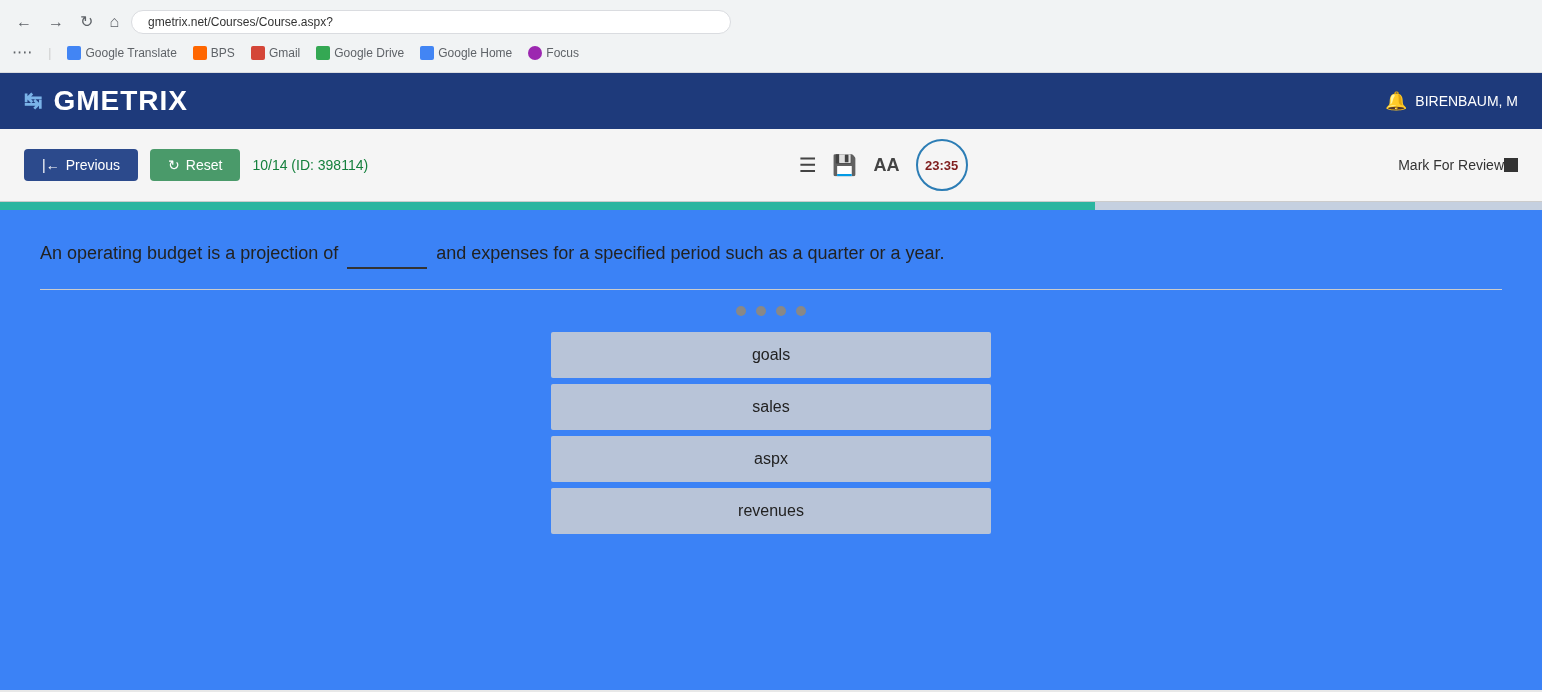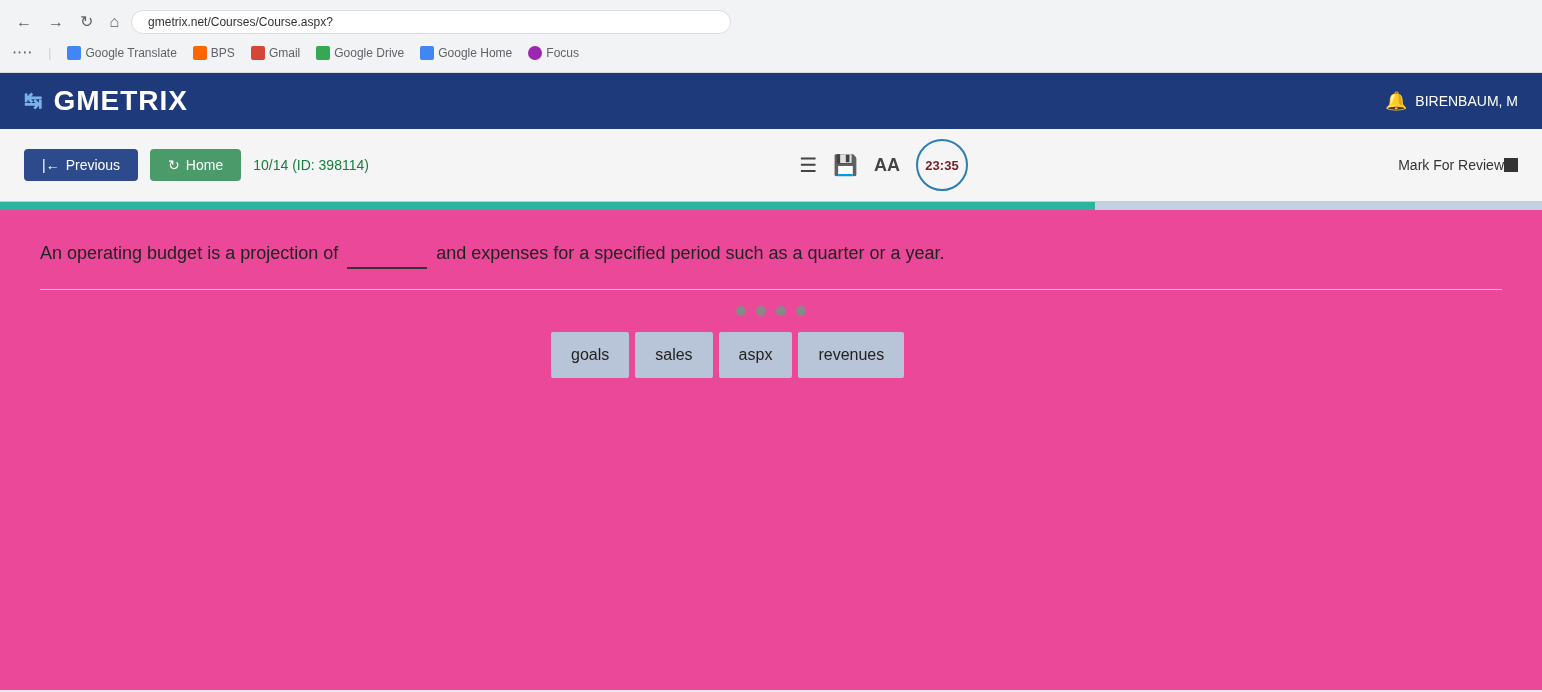--- a/index.html
+++ b/index.html
@@ -174,21 +174,21 @@
       background: #c5d0e0;
     }
     .progress-bar-fill {
       height: 100%;
       background: #2bb5a0;
       width: 71%;
     }
 
     
     .main-content {
-      background: #ec4899;
+      background: #3b82f6;
       padding: 30px 40px;
       min-height: 480px;
     }
     .question-text {
       font-size: 18px;
       color: #222;
       margin-bottom: 20px;
       line-height: 1.5;
     }
     .blank {
@@ -214,21 +214,21 @@
       width: 10px;
       height: 10px;
       border-radius: 50%;
       background: #888;
       display: inline-block;
     }
 
     
     .answer-options {
       display: flex;
-      flex-direction: row;
+      flex-direction: column;
       gap: 6px;
       max-width: 440px;
       margin: 0 auto;
     }
     .answer-option {
       background: #b8c4d8;
       padding: 14px 20px;
       text-align: center;
       font-size: 16px;
       color: #222;
@@ -290,21 +290,21 @@
 </div>
 
 <div class="toolbar">
   <div class="toolbar-left">
     <button class="btn-previous">
       <span>|←</span>
       <span>Previous</span>
     </button>
     <button class="btn-reset">
       <span>↻</span>
-      <span>Home</span>
+      <span>Reset</span>
     </button>
     <span class="question-info">10/14 (ID: 398114)</span>
   </div>
   <div class="toolbar-center">
     <span class="toolbar-icon">☰</span>
     <span class="toolbar-icon">💾</span>
     <span class="toolbar-icon" style="font-weight:bold; font-size:18px;">AA</span>
     <div class="timer-circle">
       <span>23:35</span>
     </div>

